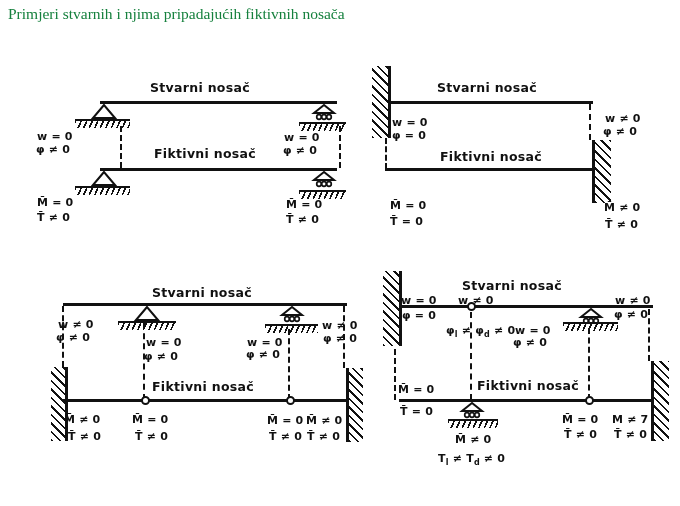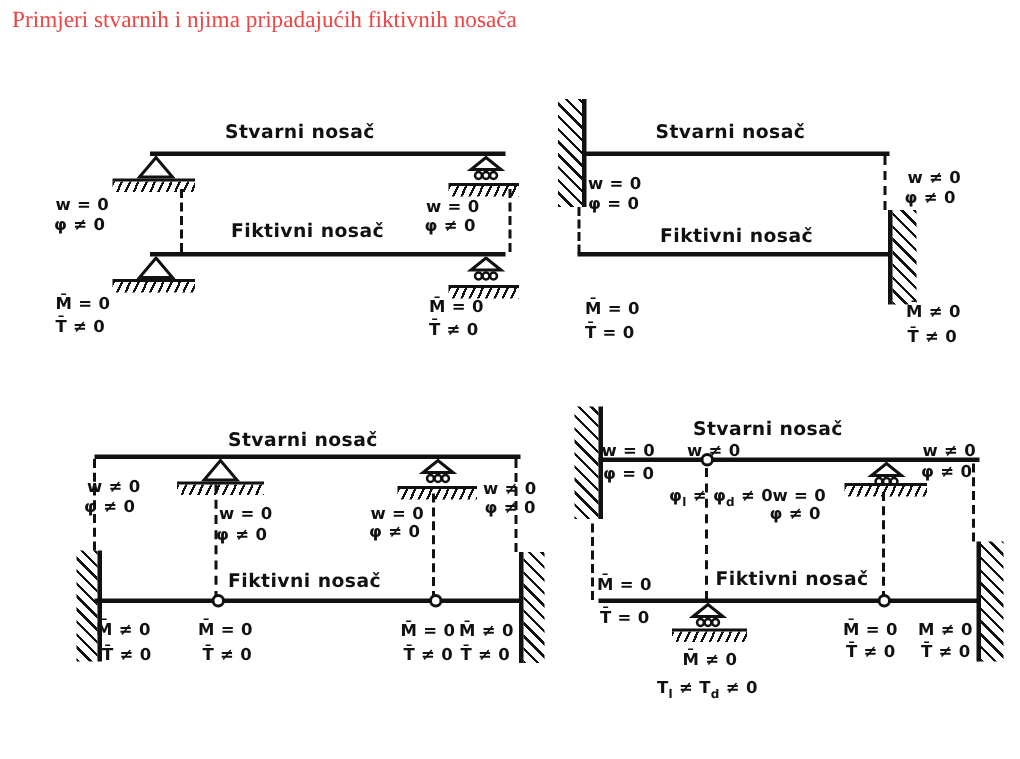--- a/index.html
+++ b/index.html
@@ -1,18 +1,18 @@
 <!DOCTYPE html>
 <html><head>
 <meta charset="utf-8">
 <style>
   html,body { margin:0; padding:0; background:#fff; }
   .canvas { position:relative; width:680px; height:506px; background:#fff; overflow:hidden;
             font-family:"DejaVu Sans", sans-serif; color:#111; }
-  .title { position:absolute; font-family:"Liberation Serif", serif; font-size:15.5px; color:#ef4444; white-space:nowrap; }
+  .title { position:absolute; font-family:"Liberation Serif", serif; font-size:15.5px; color:#15803d; white-space:nowrap; }
   .sec { position:absolute; font-weight:bold; font-size:12.5px; letter-spacing:0.3px; white-space:nowrap; }
   .lbl { position:absolute; font-weight:bold; font-size:11px; letter-spacing:0.2px; white-space:nowrap; }
   .lbl sub { font-size:8px; line-height:0; }
   .beam { position:absolute; height:3px; background:#111; }
   .dash { position:absolute; width:0; border-left:2px dashed #111; }
   .ground { position:absolute; height:7px; border-top:2px solid #111;
             background:repeating-linear-gradient(115deg,#111 0 1.5px,transparent 1.5px 5px); }
   .wall { position:absolute; background:repeating-linear-gradient(45deg,#111 0 1.6px,transparent 1.6px 6px); }
   .wall.edge-r { border-right:3px solid #111; }
   .wall.edge-l { border-left:3px solid #111; }
@@ -170,16 +170,16 @@
   </div>
   <div class="ground" style="left:448px;top:419px;width:50px"></div>
   <div class="hinge" style="left:585px;top:396px"></div>
   <div class="wall edge-l" style="left:651px;top:361px;width:15px;height:80px"></div>
   <div class="lbl" style="left:398px;top:383px">M̄ = 0</div>
   <div class="lbl" style="left:400px;top:405px">T̄ = 0</div>
   <div class="lbl" style="left:455px;top:433px">M̄ ≠ 0</div>
   <div class="lbl" style="left:438px;top:452px"><span>T</span><sub>l</sub><span> ≠ </span><span>T</span><sub>d</sub><span> ≠ 0</span></div>
   <div class="lbl" style="left:562px;top:413px">M̄ = 0</div>
   <div class="lbl" style="left:564px;top:428px">T̄ ≠ 0</div>
-  <div class="lbl" style="left:612px;top:413px">M ≠ 0</div>
+  <div class="lbl" style="left:612px;top:413px">M ≠ 7</div>
   <div class="lbl" style="left:614px;top:428px">T̄ ≠ 0</div>
 
 </div>
 
 </body></html>

